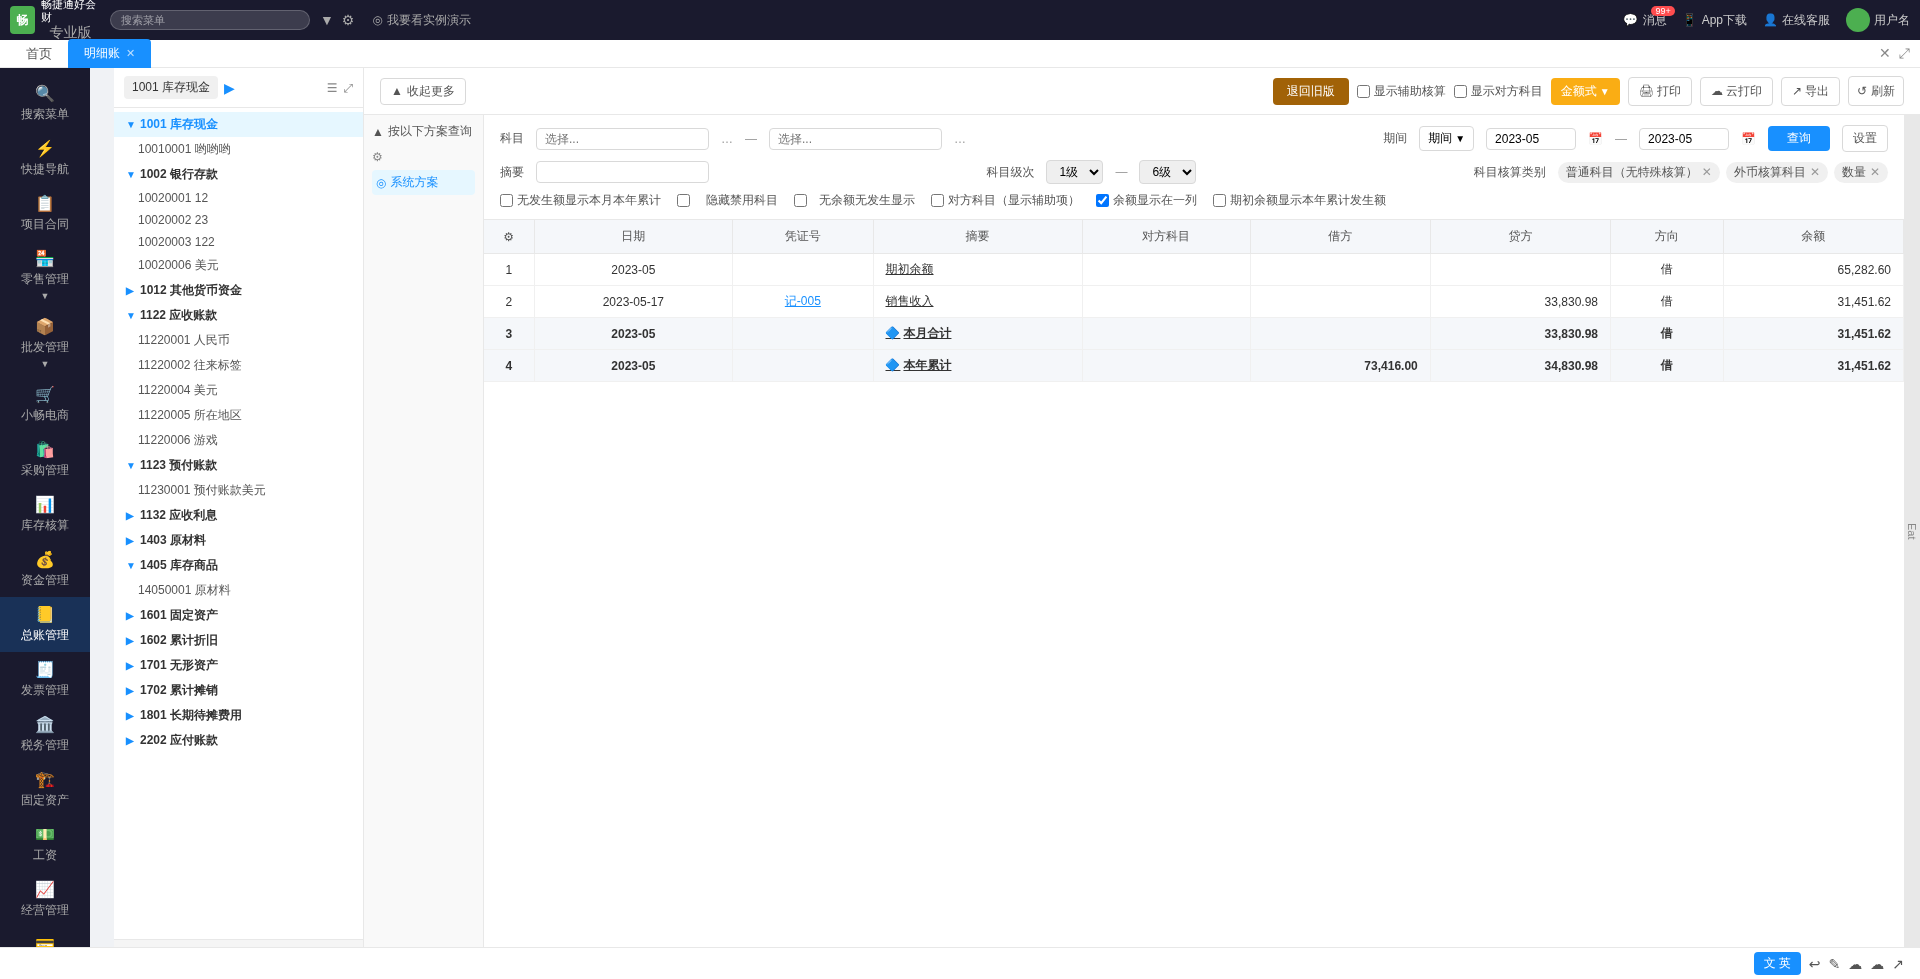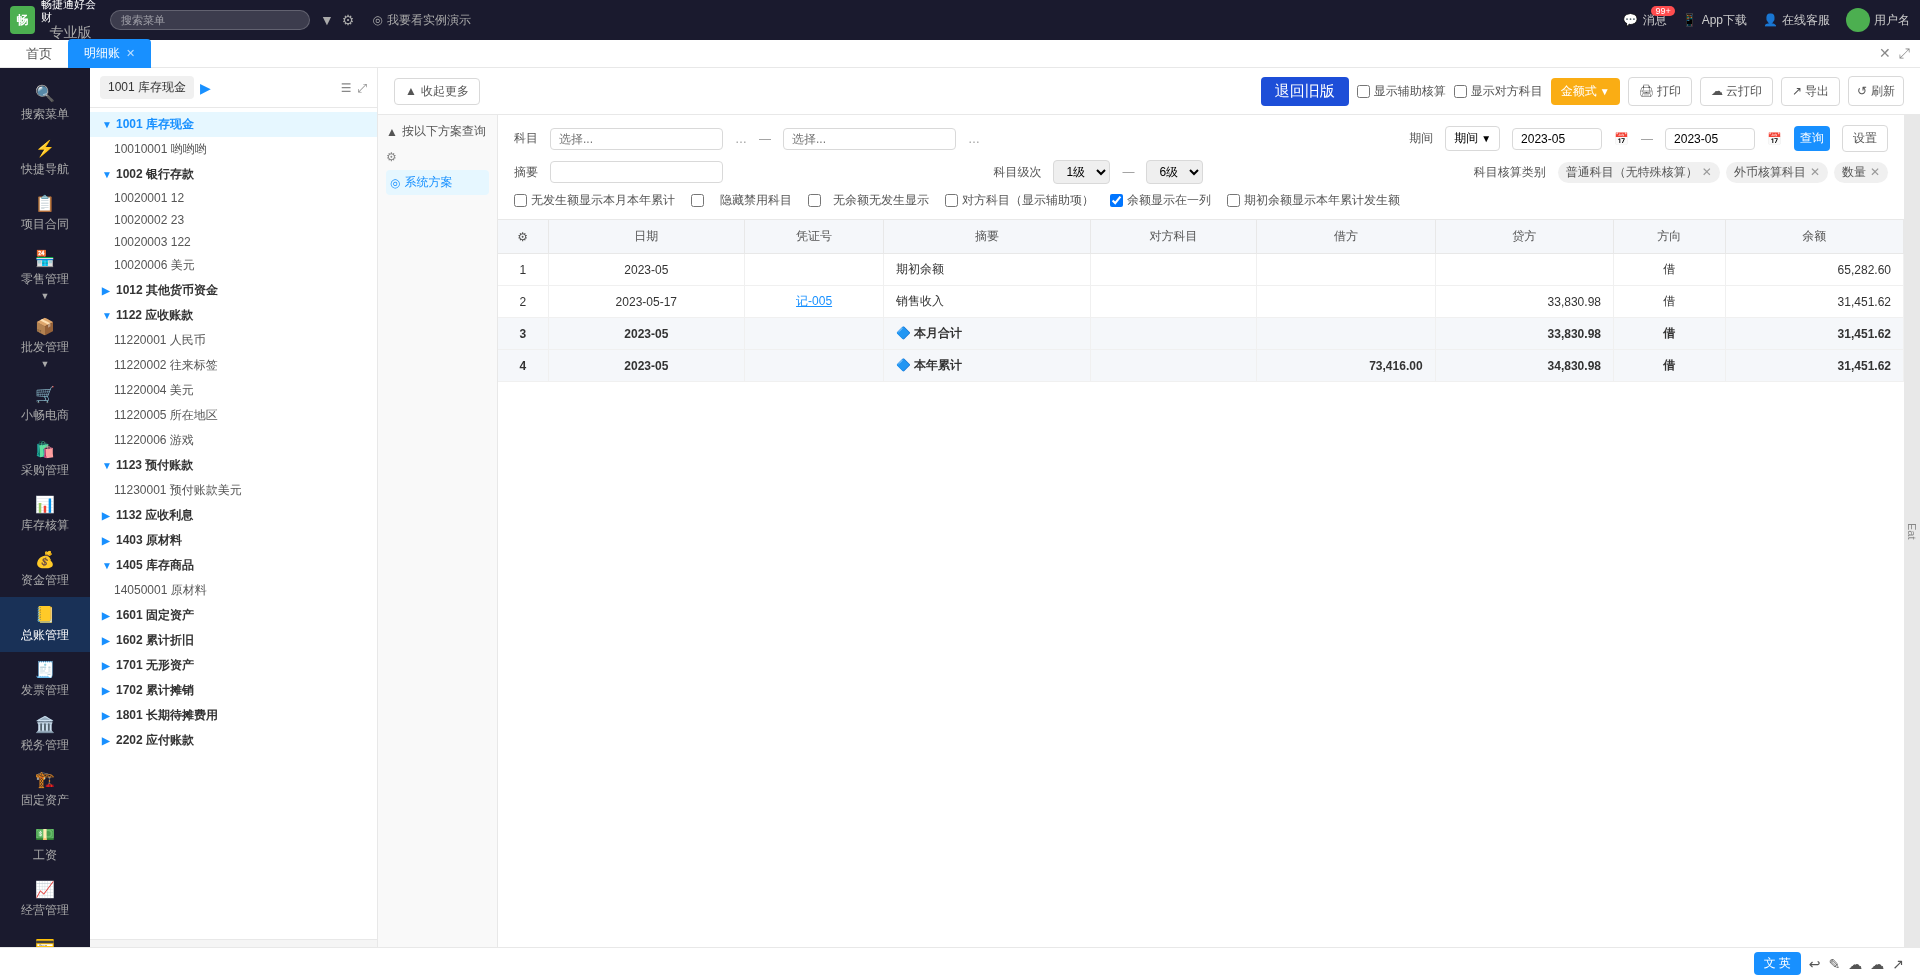--- a/index.html
+++ b/index.html
@@ -36,55 +36,55 @@
     .main-layout { display: flex; flex: 1; overflow: hidden; }
 
     
     .sidebar { width: 90px; background: #1a1a2e; display: flex; flex-direction: column; align-items: center; padding-top: 8px; flex-shrink: 0; }
     .sidebar-item { width: 100%; display: flex; flex-direction: column; align-items: center; padding: 8px 4px; cursor: pointer; color: #aaa; font-size: 11px; gap: 3px; }
     .sidebar-item.active { color: #fff; background: rgba(24,144,255,0.2); }
     .sidebar-item.active .sidebar-icon { color: #1890ff; }
     .sidebar-icon { font-size: 16px; }
 
     
-    .accounts-panel { width: 288px; background: #fff; border-right: 1px solid #e8e8e8; display: flex; flex-direction: column; flex-shrink: 0; overflow: hidden; }
+    .accounts-panel { width: 250px; background: #fff; border-right: 1px solid #e8e8e8; display: flex; flex-direction: column; flex-shrink: 0; overflow: hidden; margin-left: 24px; }
     .accounts-header { padding: 8px 10px; display: flex; align-items: center; justify-content: space-between; border-bottom: 1px solid #e8e8e8; }
     .accounts-title-row { display: flex; align-items: center; gap: 6px; flex: 1; }
     .accounts-selected { display: flex; align-items: center; gap: 4px; background: #f0f0f0; border-radius: 4px; padding: 3px 8px; font-size: 12px; color: #333; }
     .accounts-selected-arrow { color: #1890ff; font-size: 14px; cursor: pointer; }
     .accounts-toolbar { display: flex; gap: 6px; align-items: center; color: #888; font-size: 14px; }
     .accounts-tree { flex: 1; overflow-y: auto; padding: 4px 0; }
     .tree-node { padding: 4px 10px 4px 12px; cursor: pointer; color: #333; font-size: 12px; display: flex; align-items: center; gap: 4px; }
     .tree-node.selected { background: #e6f7ff; color: #1890ff; }
     .tree-node.parent { font-weight: bold; }
     .tree-node.child { padding-left: 24px; color: #555; }
     .tree-toggle { color: #1890ff; font-size: 10px; width: 10px; }
 
     
     .content-area { flex: 1; display: flex; flex-direction: column; overflow: hidden; background: #f5f5f5; }
 
     
     .content-toolbar { background: #fff; padding: 8px 16px; display: flex; align-items: center; gap: 8px; border-bottom: 1px solid #e8e8e8; flex-shrink: 0; }
     .toolbar-left { display: flex; align-items: center; gap: 8px; }
     .btn-more { border: 1px solid #d9d9d9; border-radius: 4px; padding: 4px 10px; cursor: pointer; display: flex; align-items: center; gap: 4px; color: #555; background: #fff; font-size: 12px; }
     .toolbar-right { margin-left: auto; display: flex; align-items: center; gap: 8px; }
-    .btn-return { background: #1d4ed8; color: #fff; border: none; border-radius: 4px; padding: 5px 14px; cursor: pointer; font-size: 15px; }
+    .btn-return { background: #a16207; color: #fff; border: none; border-radius: 4px; padding: 5px 14px; cursor: pointer; font-size: 12px; }
     .checkbox-group { display: flex; align-items: center; gap: 4px; color: #555; font-size: 12px; }
     .btn-gold { background: #faad14; color: #fff; border: none; border-radius: 4px; padding: 5px 10px; cursor: pointer; font-size: 12px; display: flex; align-items: center; gap: 3px; }
     .btn-icon { border: 1px solid #d9d9d9; background: #fff; border-radius: 4px; padding: 5px 10px; cursor: pointer; font-size: 12px; display: flex; align-items: center; gap: 3px; color: #555; }
     .btn-refresh { border: 1px solid #d9d9d9; background: #fff; border-radius: 4px; padding: 5px 8px; cursor: pointer; color: #555; font-size: 14px; }
 
     
     .table-container { flex: 1; overflow: auto; padding: 0; background: #fff; }
     table { width: 100%; border-collapse: collapse; }
     thead tr { background: #f5f7fa; }
     th { padding: 8px 12px; text-align: center; color: #555; font-weight: normal; border-bottom: 1px solid #e8e8e8; border-right: 1px solid #e8e8e8; font-size: 12px; white-space: nowrap; }
     th:first-child { width: 50px; }
     td { padding: 7px 12px; border-bottom: 1px solid #f0f0f0; border-right: 1px solid #f0f0f0; font-size: 12px; color: #333; text-align: center; }
-    td.text-left { text-align: left; }
+    td.text-left { text-align: left; text-decoration: underline; }
     td.text-right { text-align: right; }
     tr.summary-row { background: #f5f7fa; font-weight: bold; }
     tr.summary-row td { color: #333; }
     .link-text { color: #1890ff; cursor: pointer; text-decoration: underline; }
     .icon-blue { color: #1890ff; margin-right: 3px; }
 
     
     .right-tab { width: 16px; background: #e8e8e8; display: flex; flex-direction: column; align-items: center; justify-content: center; cursor: pointer; flex-shrink: 0; }
     .right-tab-text { writing-mode: vertical-lr; font-size: 11px; color: #888; }
 
@@ -423,21 +423,21 @@
             <span style="color:#555;font-size:12px;">期间</span>
             <div style="display:flex;align-items:center;gap:3px;border:1px solid #d9d9d9;border-radius:4px;padding:3px 8px;font-size:12px;cursor:pointer;">
               <span>期间</span>
               <span style="font-size:10px;">▼</span>
             </div>
             <input type="text" style="border: 1px solid rgb(217, 217, 217); border-radius: 4px; padding: 3px 8px; font-size: 12px; width: 90px;" value="2023-05">
             <span style="color:#888;cursor:pointer;">📅</span>
             <span style="color:#999;">—</span>
             <input type="text" style="border: 1px solid rgb(217, 217, 217); border-radius: 4px; padding: 3px 8px; font-size: 12px; width: 90px;" value="2023-05">
             <span style="color:#888;cursor:pointer;">📅</span>
-            <button style="background:#1890ff;color:#fff;border:none;border-radius:4px;padding:4px 6px;cursor:pointer;font-size:12px;">查询</button>
+            <button style="background:#1890ff;color:#fff;border:none;border-radius:4px;padding:4px 19px;cursor:pointer;font-size:12px;">查询</button>
             <button style="border:1px solid #d9d9d9;background:#fff;border-radius:4px;padding:4px 10px;cursor:pointer;font-size:12px;color:#555;">设置</button>
           </div>
 
           <div style="display:flex;align-items:center;gap:12px;margin-bottom:8px;flex-wrap:wrap;">
             <span style="color:#555;font-size:12px;">摘要</span>
             <input type="text" style="border: 1px solid rgb(217, 217, 217); border-radius: 4px; padding: 3px 8px; font-size: 12px; min-width: 120px;">
 
             <span style="flex:1;"></span>
 
             <span style="color:#555;font-size:12px;">科目级次</span>

